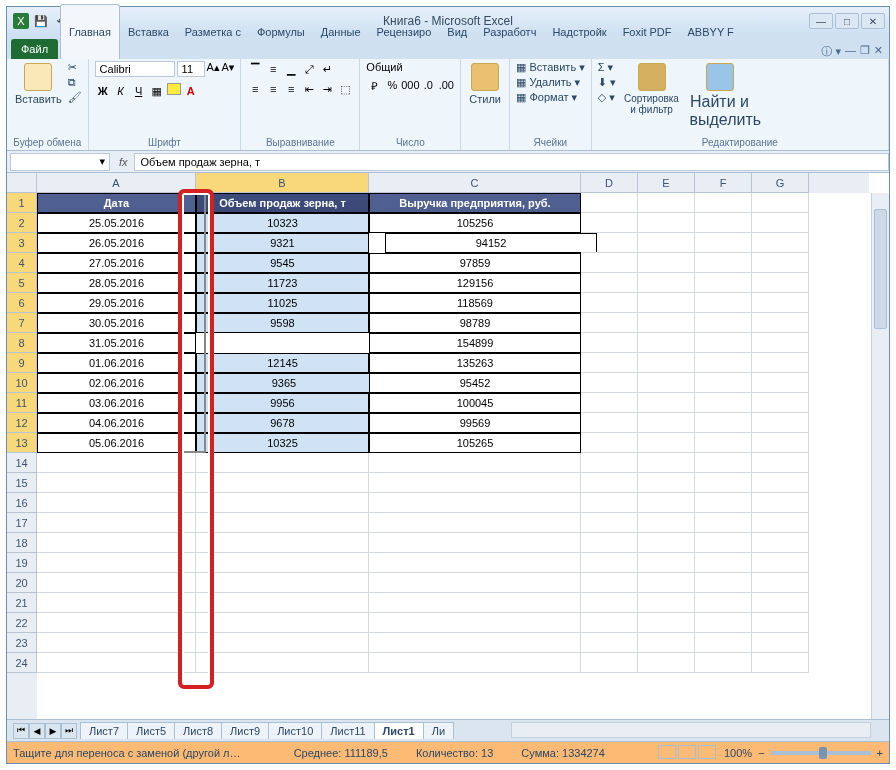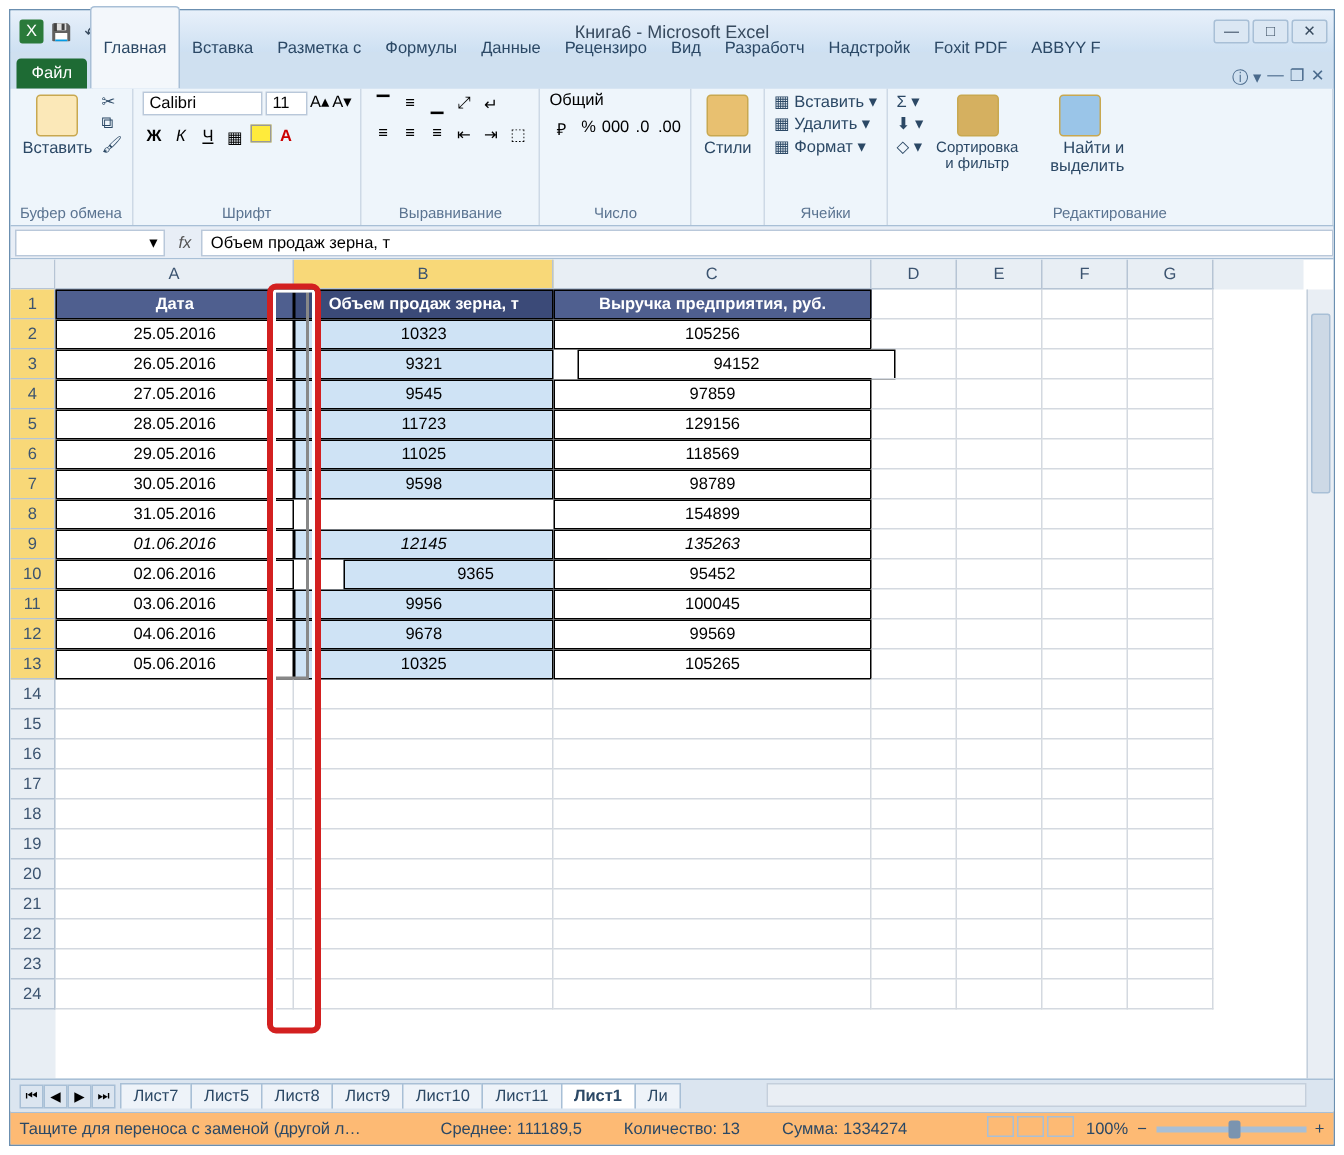--- a/index.html
+++ b/index.html
@@ -207,21 +207,21 @@
               <span>Σ ▾</span>
               <span>⬇ ▾</span>
               <span>◇ ▾</span>
             </div>
       <div class="bigbtn">
               <div class="ico" style="background:#d5b060"></div>
               <span style="font-size:10px;max-width:60px;text-align:center">Сортировка и фильтр</span>
             </div>
       <div class="bigbtn">
               <div class="ico" style="background:#9ac5e8"></div>
-              <span style="font-size:11px;max-width:60px;text-align:right">Найти и выделить</span>
+              <span style="font-size:16px;max-width:60px;text-align:center">Найти и выделить</span>
             </div>
     </div>
     <div class="group-label">Редактирование</div>
   </div>
 </div>
 
 <div class="formula-bar">
   <div class="namebox">
           <span></span>
           <span>▾</span>
@@ -332,32 +332,32 @@
             <div class="cell" style="left: 715px; width: 57px;"></div>
           </div>
           <div class="row" style="top: 140px;">
             <div class="cell data" style="left: 0px; width: 159px;">31.05.2016</div>
             <div class="cell data" style="left: 332px; width: 212px;">154899</div>
             <div class="cell" style="left: 544px; width: 57px;"></div>
             <div class="cell" style="left: 601px; width: 57px;"></div>
             <div class="cell" style="left: 658px; width: 57px;"></div>
             <div class="cell" style="left: 715px; width: 57px;"></div>
           </div>
-          <div class="row" style="top: 160px; font-style: italic;">
+          <div class="row" style="top: 160px;">
             <div class="cell data" style="left: 0px; width: 159px;">01.06.2016</div>
             <div class="cell data selcol" style="left: 159px; width: 173px;">12145</div>
             <div class="cell data" style="left: 332px; width: 212px;">135263</div>
             <div class="cell" style="left: 544px; width: 57px;"></div>
             <div class="cell" style="left: 601px; width: 57px;"></div>
             <div class="cell" style="left: 658px; width: 57px;"></div>
             <div class="cell" style="left: 715px; width: 57px;"></div>
           </div>
           <div class="row" style="top: 180px;">
             <div class="cell data" style="left: 0px; width: 159px;">02.06.2016</div>
-            <div class="cell data selcol" style="left: 159px; width: 176px; margin-left: 33px;">9365</div>
+            <div class="cell data selcol" style="left: 159px; width: 176px;">9365</div>
             <div class="cell data" style="left: 332px; width: 212px;">95452</div>
             <div class="cell" style="left: 544px; width: 57px;"></div>
             <div class="cell" style="left: 601px; width: 57px;"></div>
             <div class="cell" style="left: 658px; width: 57px;"></div>
             <div class="cell" style="left: 715px; width: 57px;"></div>
           </div>
           <div class="row" style="top: 200px;">
             <div class="cell data" style="left: 0px; width: 159px;">03.06.2016</div>
             <div class="cell data selcol" style="left: 159px; width: 173px;">9956</div>
             <div class="cell data" style="left: 332px; width: 212px;">100045</div>

